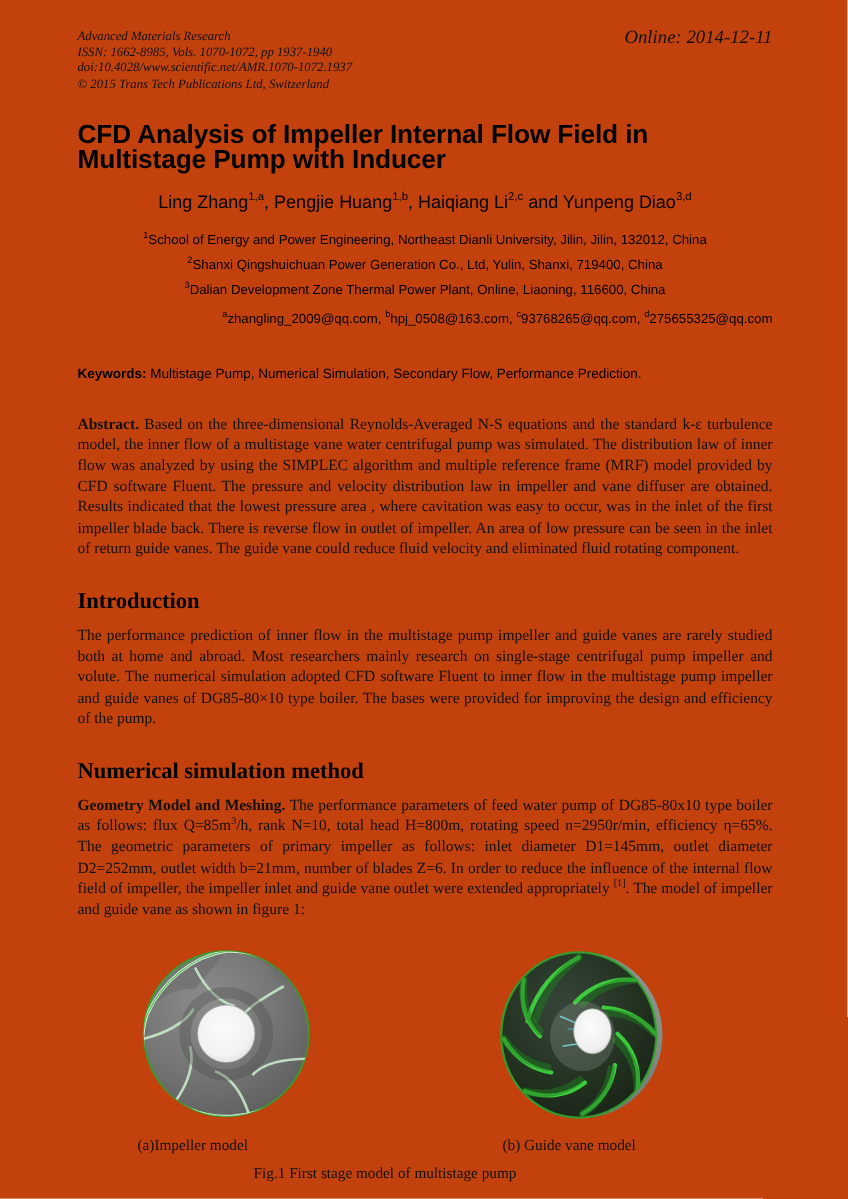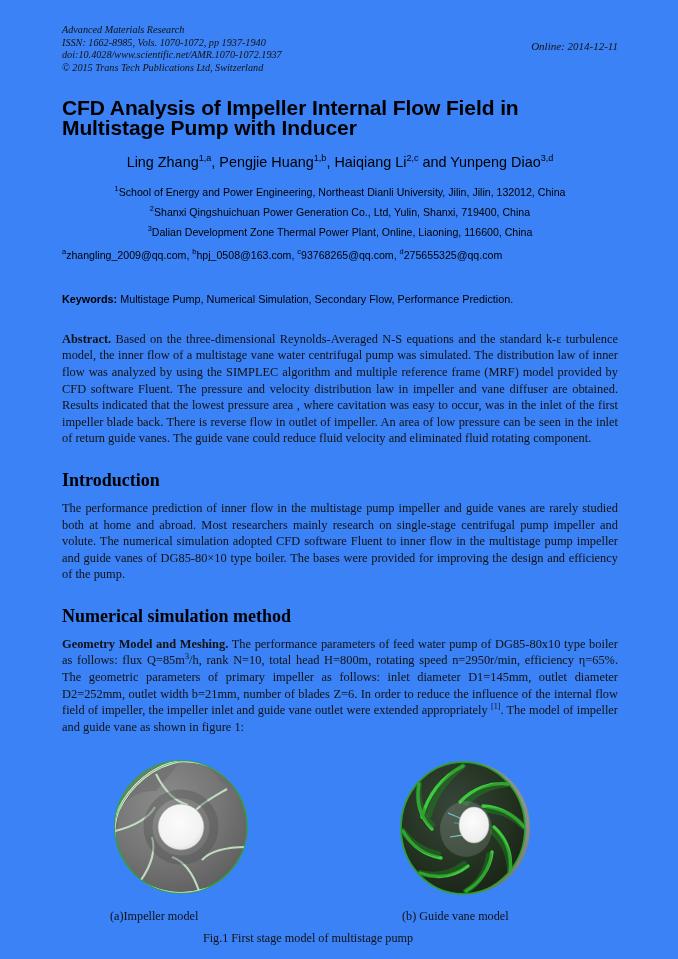--- a/index.html
+++ b/index.html
@@ -4,21 +4,21 @@
 <style>
   html, body {
     margin: 0;
     padding: 0;
     background: #ffffff;
   }
   .page {
     position: relative;
     width: 678px;
     height: 959px;
-    background: #3b82f6;
+    background: #c2410c;
     overflow: hidden;
     font-family: "Liberation Serif", serif;
     color: #1a1a1a;
     box-sizing: border-box;
   }
   .content {
     position: absolute;
     left: 62px;
     top: 24px;
     width: 556px;
@@ -30,22 +30,22 @@
     font-family: "Liberation Serif", serif;
     font-style: italic;
     font-size: 10.2px;
     line-height: 12.6px;
     color: #111;
   }
   .journal-header .line { white-space: nowrap; }
   .online-date {
     position: absolute;
     right: 0;
-    top: 16px;
-    font-size: 11px;
+    top: 0;
+    font-size: 15px;
     white-space: nowrap;
   }
 
   
   .title {
     margin-top: 24px;
     font-family: "Liberation Sans", sans-serif;
     font-weight: bold;
     font-size: 21px;
     line-height: 20px;
@@ -75,21 +75,21 @@
     color: #000;
   }
   .affils .affil { white-space: nowrap; }
   .affils sup { font-size: 7.4px; vertical-align: super; line-height: 0; }
 
   .emails {
     margin-top: 4px;
     font-family: "Liberation Sans", sans-serif;
     font-size: 10.6px;
     line-height: 19.6px;
-    text-align: left;
+    text-align: right;
     color: #000;
     white-space: nowrap;
   }
   .emails sup { font-size: 7.4px; vertical-align: super; line-height: 0; }
 
   
   .keywords {
     margin-top: 26px;
     font-family: "Liberation Sans", sans-serif;
     font-size: 10.8px;

